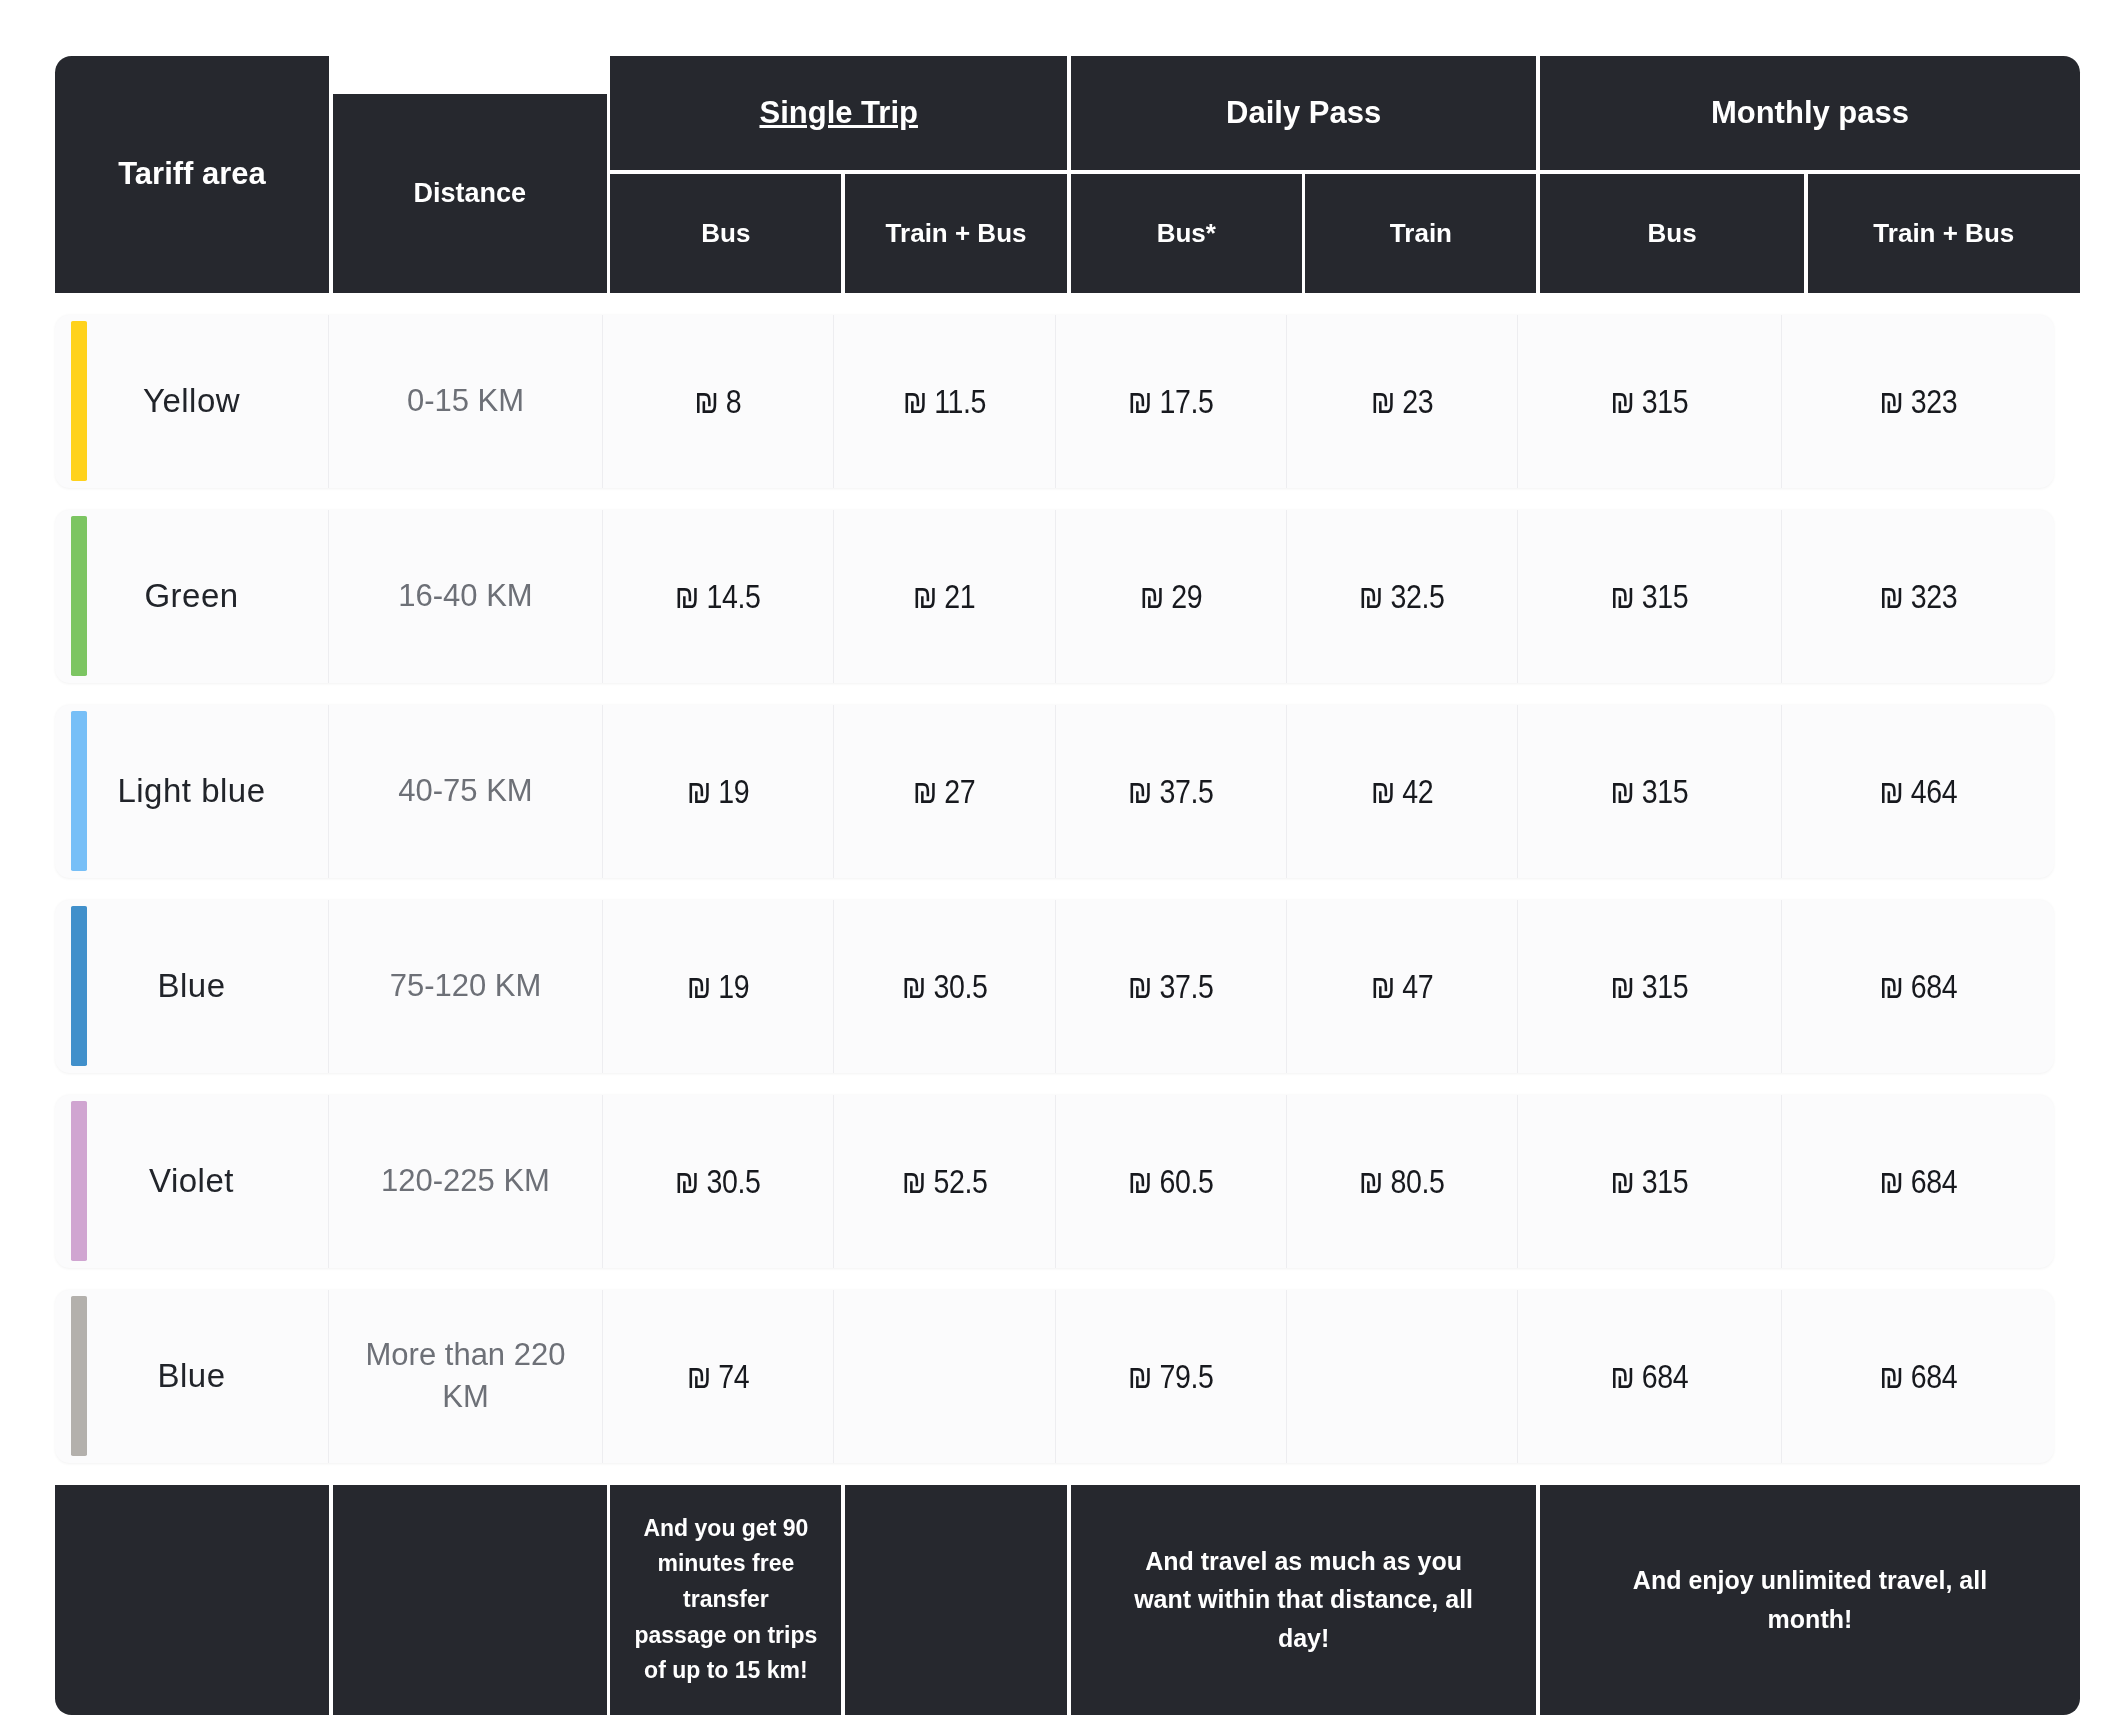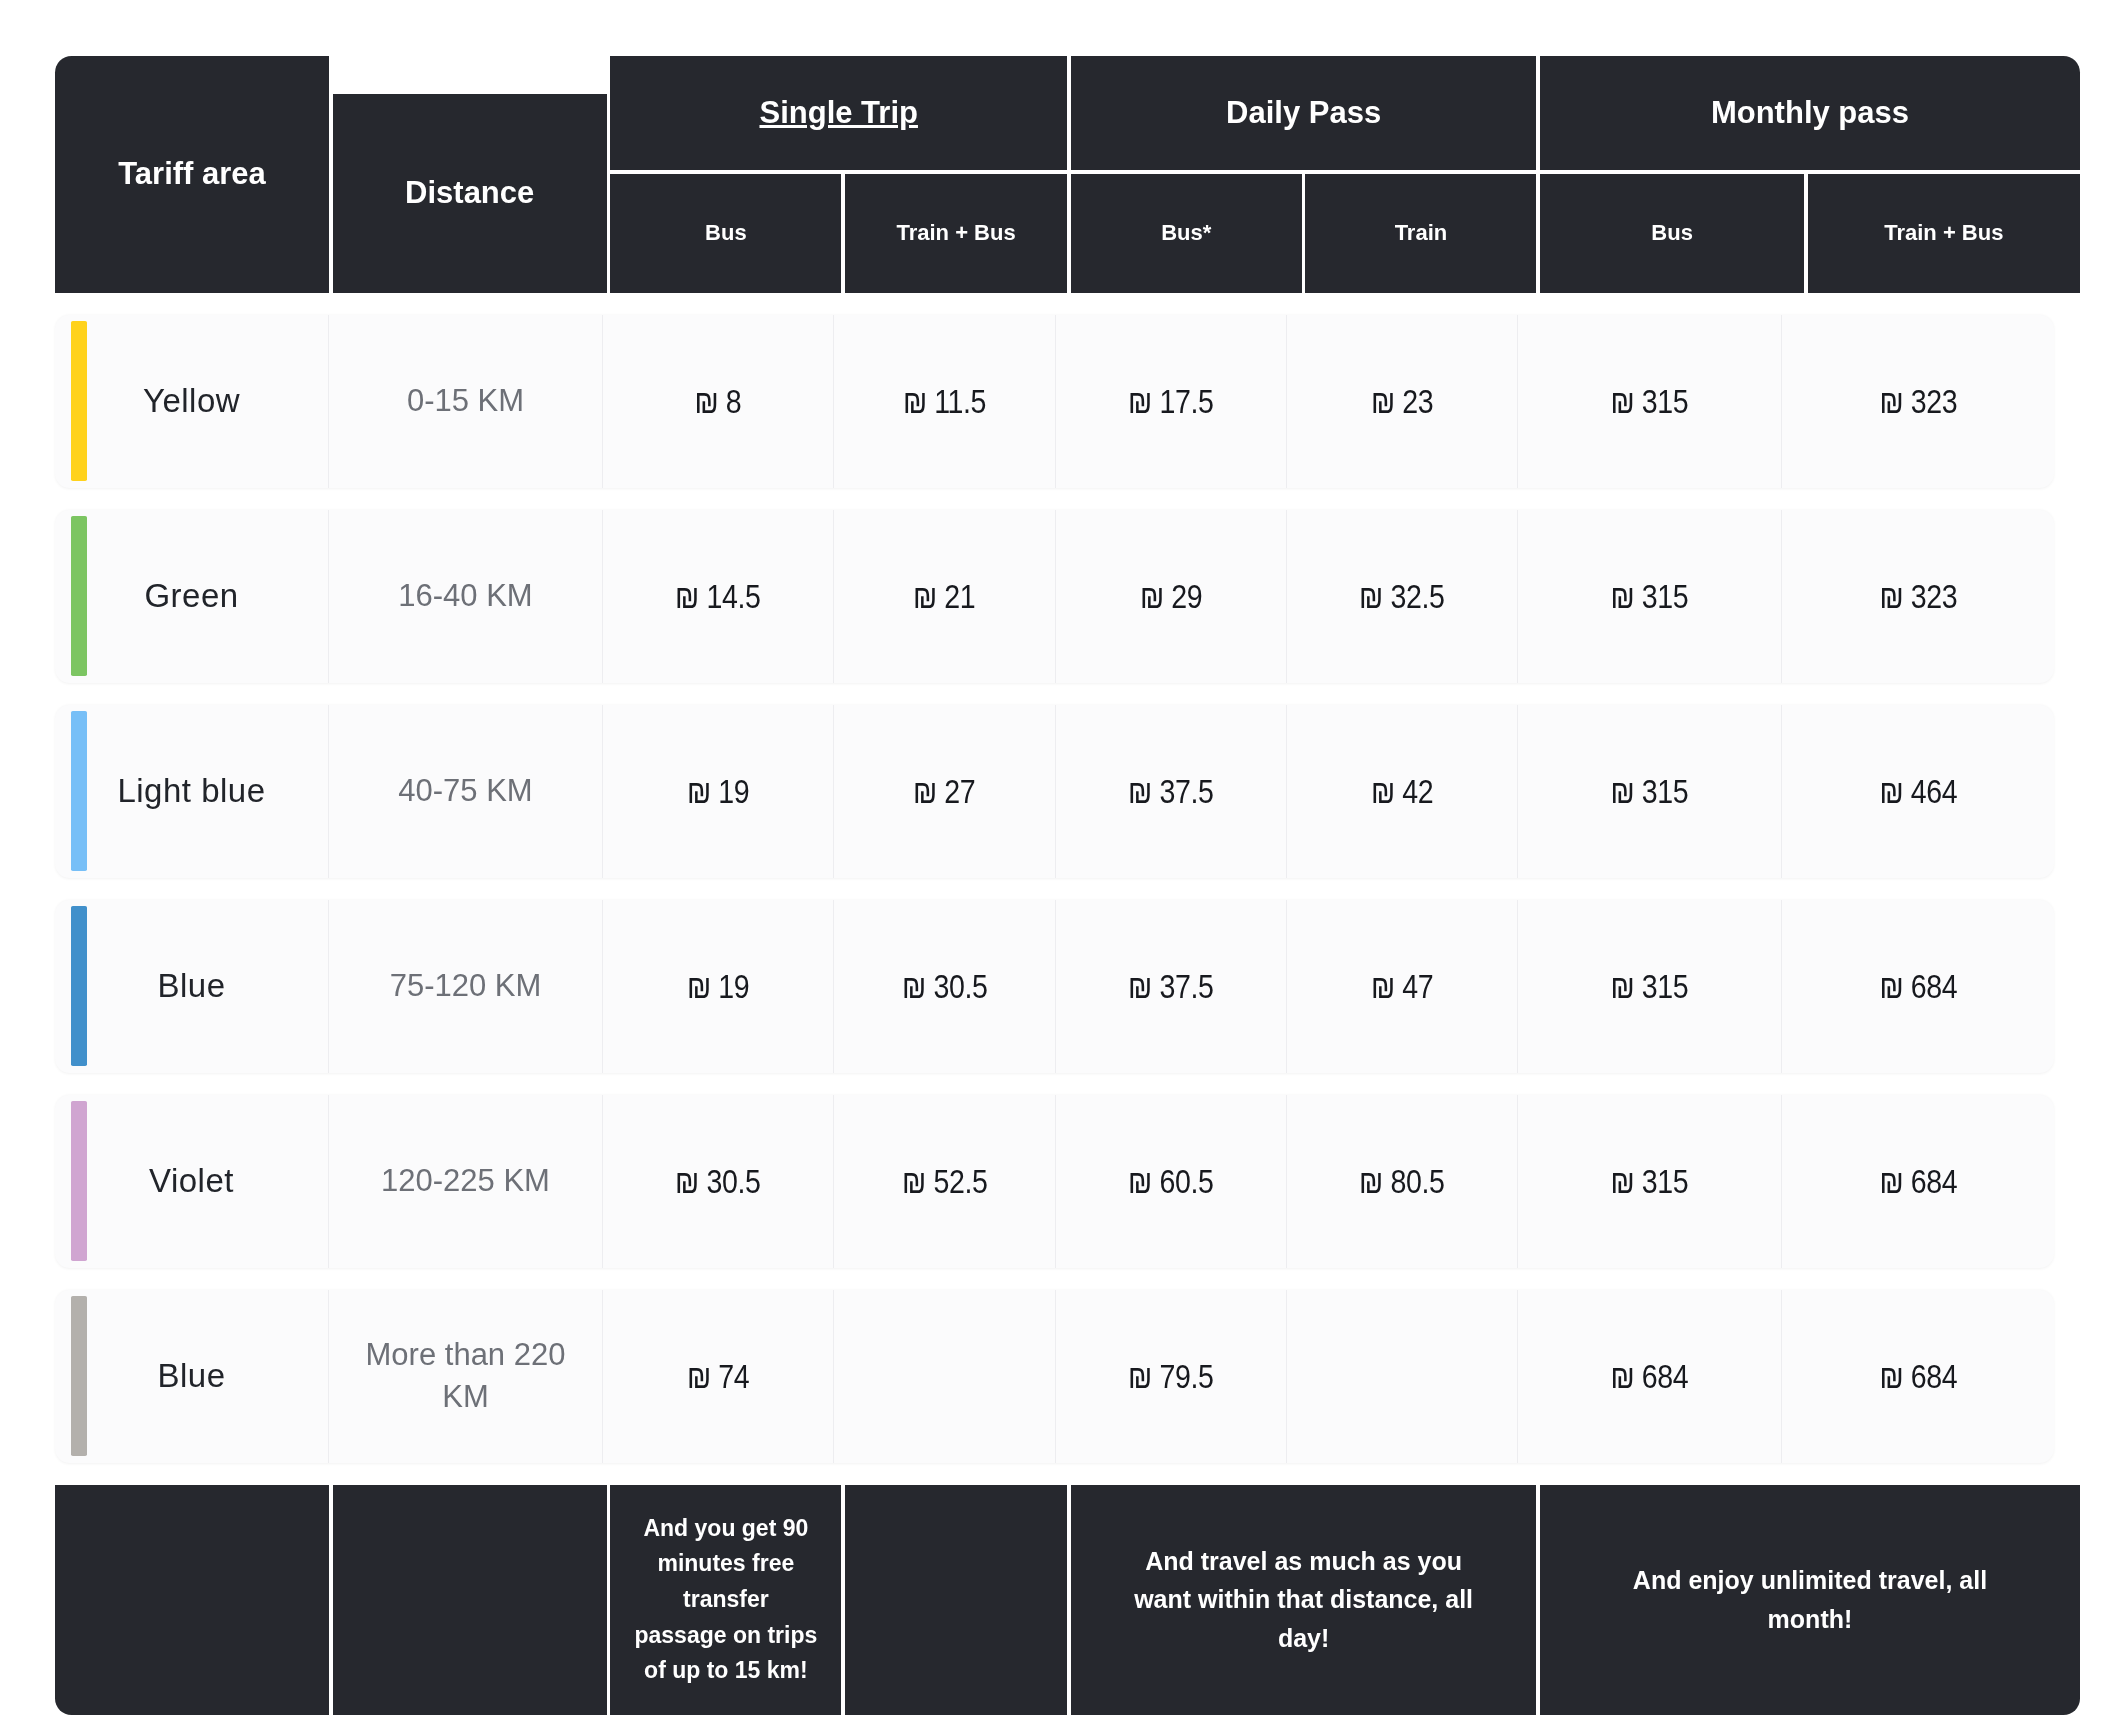--- a/index.html
+++ b/index.html
@@ -26,25 +26,25 @@
     gap:3.7px;
   }
   .hc{
     background:var(--header-bg);
     color:#ffffff;
     display:flex;align-items:center;justify-content:center;
     text-align:center;
     font-weight:700;
   }
   .c-tariff{grid-column:1;grid-row:1/3;border-top-left-radius:16.5px;font-size:31px;}
-  .c-distance{grid-column:2;grid-row:1/3;font-size:31px;margin-top:38px;}
+  .c-distance{grid-column:2;grid-row:1/3;font-size:27px;margin-top:38px;}
   .g1{grid-column:3/5;grid-row:1;font-size:31px;text-decoration:underline;}
   .g2{grid-column:5/7;grid-row:1;font-size:31px;}
   .g3{grid-column:7/9;grid-row:1;font-size:31px;border-top-right-radius:16.5px;}
-  .sub{grid-row:2;font-size:22px;}
+  .sub{grid-row:2;font-size:26px;}
   .s1{grid-column:3;} .s2{grid-column:4;} .s3{grid-column:5;}
   .s4{grid-column:6;} .s5{grid-column:7;} .s6{grid-column:8;}
   
   .row{
     display:grid;
     grid-template-columns:var(--cols);
     height:173px;
     margin-top:22px;
     background:var(--card-bg);
     border-radius:14.7px;

